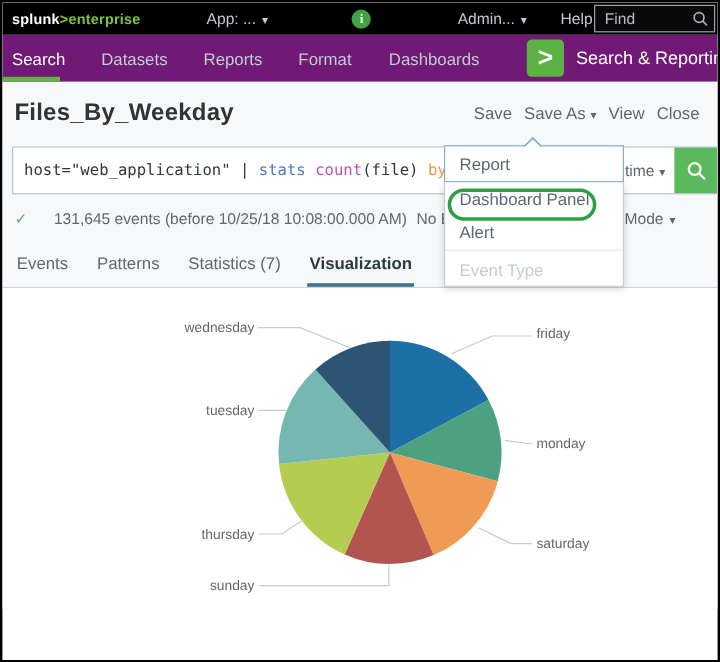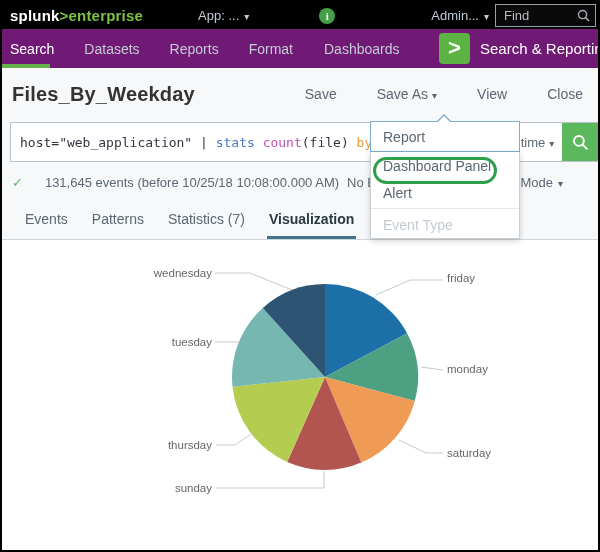--- a/index.html
+++ b/index.html
@@ -3,27 +3,27 @@
 <meta charset="utf-8">
 <style>
   * { margin:0; padding:0; box-sizing:border-box; }
   body { font-family:"Liberation Sans", sans-serif; background:#fff; }
   .frame { position:relative; width:600px; height:552px; border:2px solid #000;
            background:#fff; overflow:hidden; }
 
   
   .topbar { position:relative; height:27px; background:#000; display:flex;
             align-items:center; color:#c3cbd4; font-size:13px; }
-  .logo { margin-left:8px; font-size:15px; letter-spacing:.2px; cursor:pointer; }
+  .logo { margin-left:8px; font-size:12px; letter-spacing:.2px; cursor:pointer; }
   .lg-splunk { color:#fff; font-weight:bold; }
   .lg-arrow  { color:#7dc242; font-weight:bold; }
   .lg-ent    { color:#7dc242; font-weight:600; }
   .top-item { display:flex; align-items:center; gap:5px; cursor:pointer; white-space:nowrap; }
   .ti-app   { margin-left:55px; }
-  .ti-admin { margin-left:96px; }
+  .ti-admin { margin-left:72px; }
   .ti-help  { margin-left:28px; }
   .caret::after { content:"▾"; font-size:10px; position:relative; top:0px; }
   .info-icon { margin-left:70px; width:16px; height:16px; border-radius:50%;
                background:#43a047; color:#fff; font-weight:bold; font-size:11px;
                display:flex; align-items:center; justify-content:center; cursor:pointer;
                font-family:"Liberation Serif", serif; }
   .info-icon::before { content:"i"; }
   .find-box { position:absolute; right:2px; top:2px; width:101px; height:23px;
               border:1px solid #9aa3ab; background:#0a0a0a; display:flex; align-items:center; }
   .find-box input { flex:1; min-width:0; background:transparent; border:none; outline:none;
@@ -45,21 +45,21 @@
   .app-chip { position:absolute; left:437px; top:4px; width:31px; height:31px; border-radius:4px;
               background:#5cb343; color:#fff; font-weight:bold; font-size:22px; line-height:29px;
               text-align:center; cursor:pointer; }
   .app-name { position:absolute; left:478px; top:11px; color:#fff; font-size:15px;
               white-space:nowrap; cursor:pointer; }
 
   
   .band { background:#f7f8f9; }
   .title-row { height:52px; display:flex; align-items:center; }
   .page-title { margin-left:10px; font-size:20px; font-weight:bold; color:#333; letter-spacing:.2px;text-align:right; }
-  .title-actions { margin-left:auto; margin-right:15px; display:flex; gap:40px;
+  .title-actions { margin-left:auto; margin-right:15px; display:flex; gap:10px;
                    font-size:14px; color:#5c6773;justify-content:space-between; }
   .title-actions > div { cursor:pointer; display:flex; align-items:center; gap:4px; white-space:nowrap; }
 
   
   .search-row { height:46px; padding:2px 0 0 8px; }
   .search-bar { position:relative; width:589px; height:40px; background:#fff;
                 border:1px solid #b9c3cb; display:flex; align-items:stretch; }
   .query { flex:1; font-family:"DejaVu Sans Mono", monospace; font-size:13px;
            color:#2f3640; display:flex; align-items:center; padding-left:9px;
            white-space:pre; overflow:hidden; }
@@ -76,21 +76,21 @@
   
   .status-row { position:relative; height:36px; font-size:13px; color:#5c6773; }
   .events-count { position:absolute; left:10px; top:9px; display:flex; gap:22px; align-items:center; }
   .check-icon::before { content:"✓"; color:#5fb661; font-size:13px; }
   .sampling { position:absolute; left:345px; top:9px; white-space:nowrap; cursor:pointer;
               display:flex; gap:5px; }
   .smart-mode { position:absolute; right:35px; top:9px; white-space:nowrap; cursor:pointer;
                 display:flex; gap:5px; }
 
   
-  .result-tabs { height:38px; display:flex; align-items:stretch; gap:20px; padding-left:21px;
+  .result-tabs { height:38px; display:flex; align-items:stretch; gap:20px; padding-left:10px;
                  border-bottom:1px solid #d0d5d9; font-size:14px; color:#5c6773; background:#f7f8f9; }
   .rtab { display:flex; align-items:center; cursor:pointer; border-bottom:3px solid transparent;
           padding:0 2px; white-space:nowrap; }
   .rtab.active { color:#2b3a42; font-weight:bold; border-bottom-color:#40738a; }
 
   
   .viz-controls { height:42px; display:flex; align-items:center; gap:40px; padding-left:14px;
                   background:#fff; font-size:13px; color:#5c6773; }
   .vc-btn { display:flex; align-items:center; gap:6px; cursor:pointer; white-space:nowrap; }
   .fmt-icon::before { content:"✎"; font-size:13px; color:#5c6773; }

